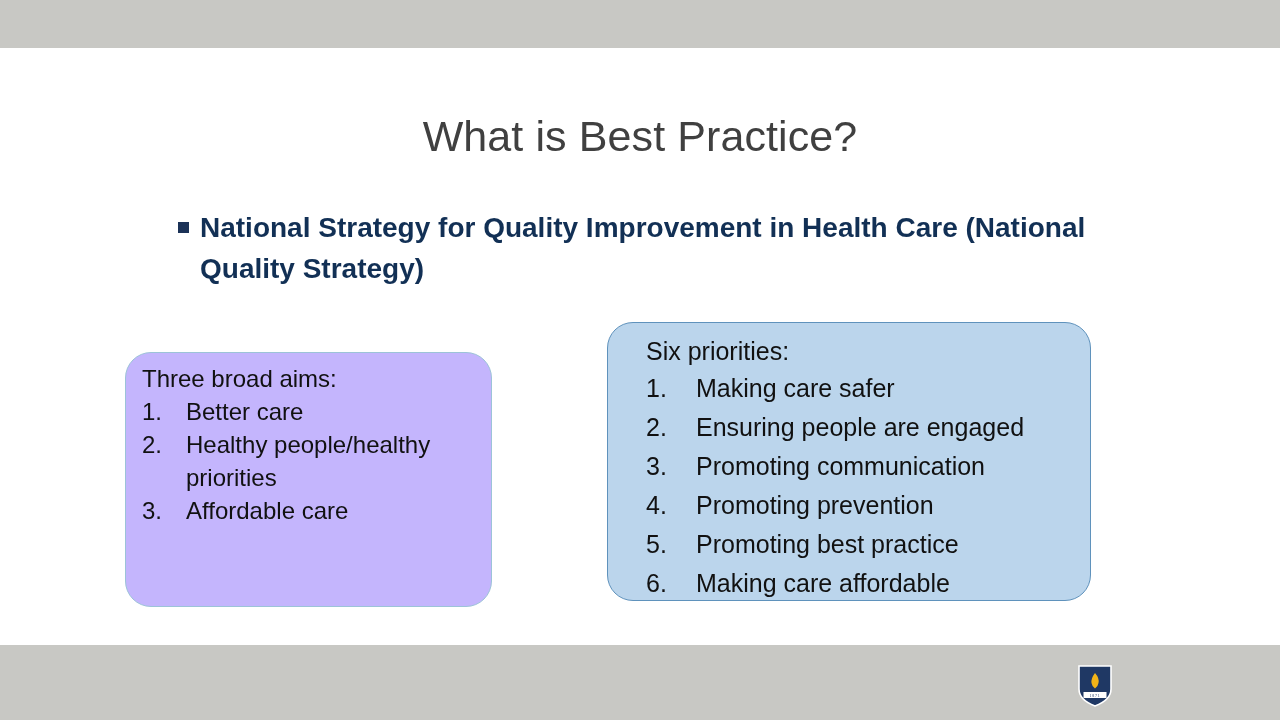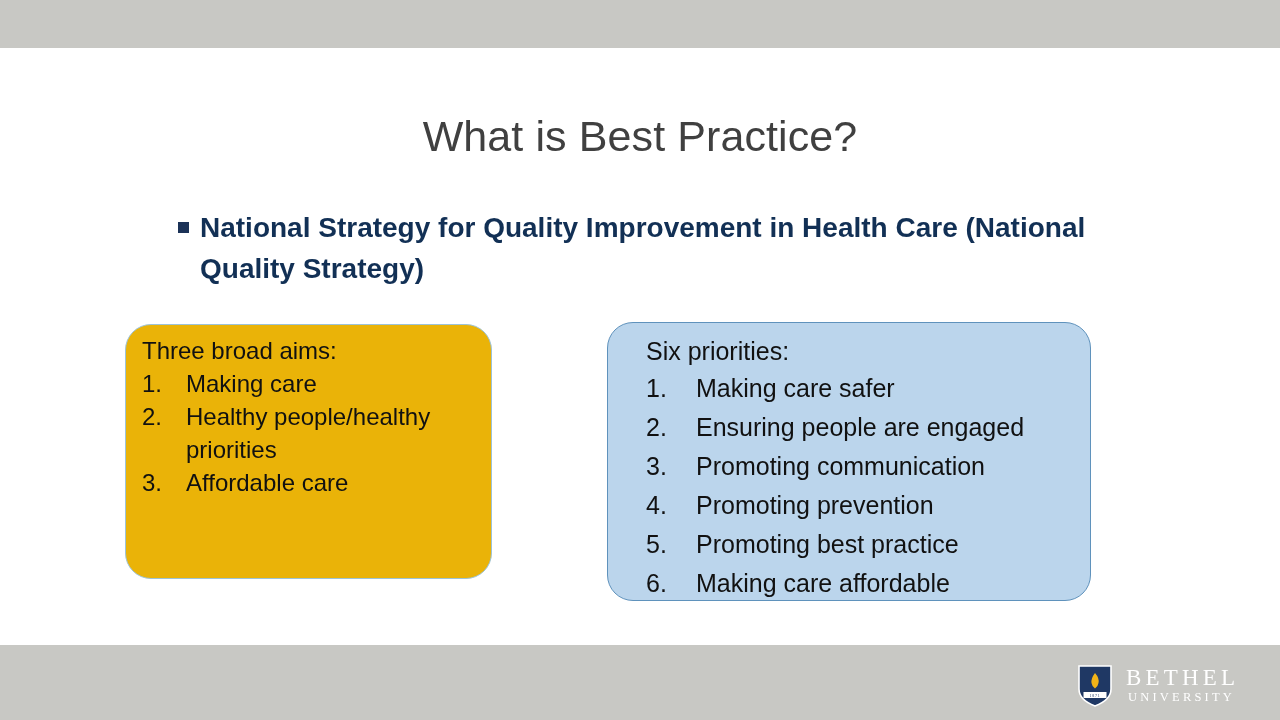--- a/index.html
+++ b/index.html
@@ -56,23 +56,23 @@
     color:#123055;
     font-weight:700;
   }
 
   
   .box {
     position:absolute;
     border-radius:26px;
   }
   .box-cream {
-    left:125px; top:324px;
+    left:125px; top:352px;
     width:367px; height:255px;
-    background:#eab308;
+    background:#c4b5fd;
     border:1.6px solid #9cc3d8;
     padding:9px 14px 0 16px;
   }
   .box-blue {
     left:607px; top:322px;
     width:484px; height:279px;
     background:#bbd5ec;
     border:1.6px solid #5f92bc;
     padding:11px 16px 0 38px;
   }
@@ -150,21 +150,21 @@
 <div class="bullet-block">
   <div class="bullet-marker"></div>
   <div class="bullet-text">National Strategy for Quality Improvement in Health Care (National Quality Strategy)</div>
 </div>
 
 <div class="box box-cream">
   <div class="box-heading">Three broad aims:</div>
   <ol class="num-list">
     <li>
       <span class="num">1.</span>
-      <span class="item-text">Making care</span>
+      <span class="item-text">Better care</span>
     </li>
     <li>
       <span class="num">2.</span>
       <span class="item-text">Healthy people/healthy priorities</span>
     </li>
     <li>
       <span class="num">3.</span>
       <span class="item-text">Affordable care</span>
     </li>
   </ol>
@@ -204,17 +204,13 @@
 
 <div class="logo">
   <div class="logo-shield">
     <svg width="38" height="46" viewBox="0 0 38 46" xmlns="http://www.w3.org/2000/svg">
       <path d="M3 4 L35 4 L35 27 Q35 38 19 44 Q3 38 3 27 Z" fill="#1f3864" stroke="#ffffff" stroke-width="1.6"></path>
       <path d="M19 11 Q23.5 16 22.5 21 Q22 24.5 19 26.5 Q16 24.5 15.5 21 Q14.8 16.5 19 11 Z" fill="#f2b418"></path>
       <rect x="7.5" y="30" width="23" height="6" fill="#ffffff"></rect>
       <text x="19" y="35" font-family="Liberation Serif, serif" font-size="4" fill="#1f3864" text-anchor="middle" letter-spacing="0.8">1871</text>
     </svg>
   </div>
-  <div class="logo-words">
-    <div class="logo-name">BETHEL</div>
-    <div class="logo-sub">UNIVERSITY</div>
-  </div>
 </div>
 
 </body></html>

